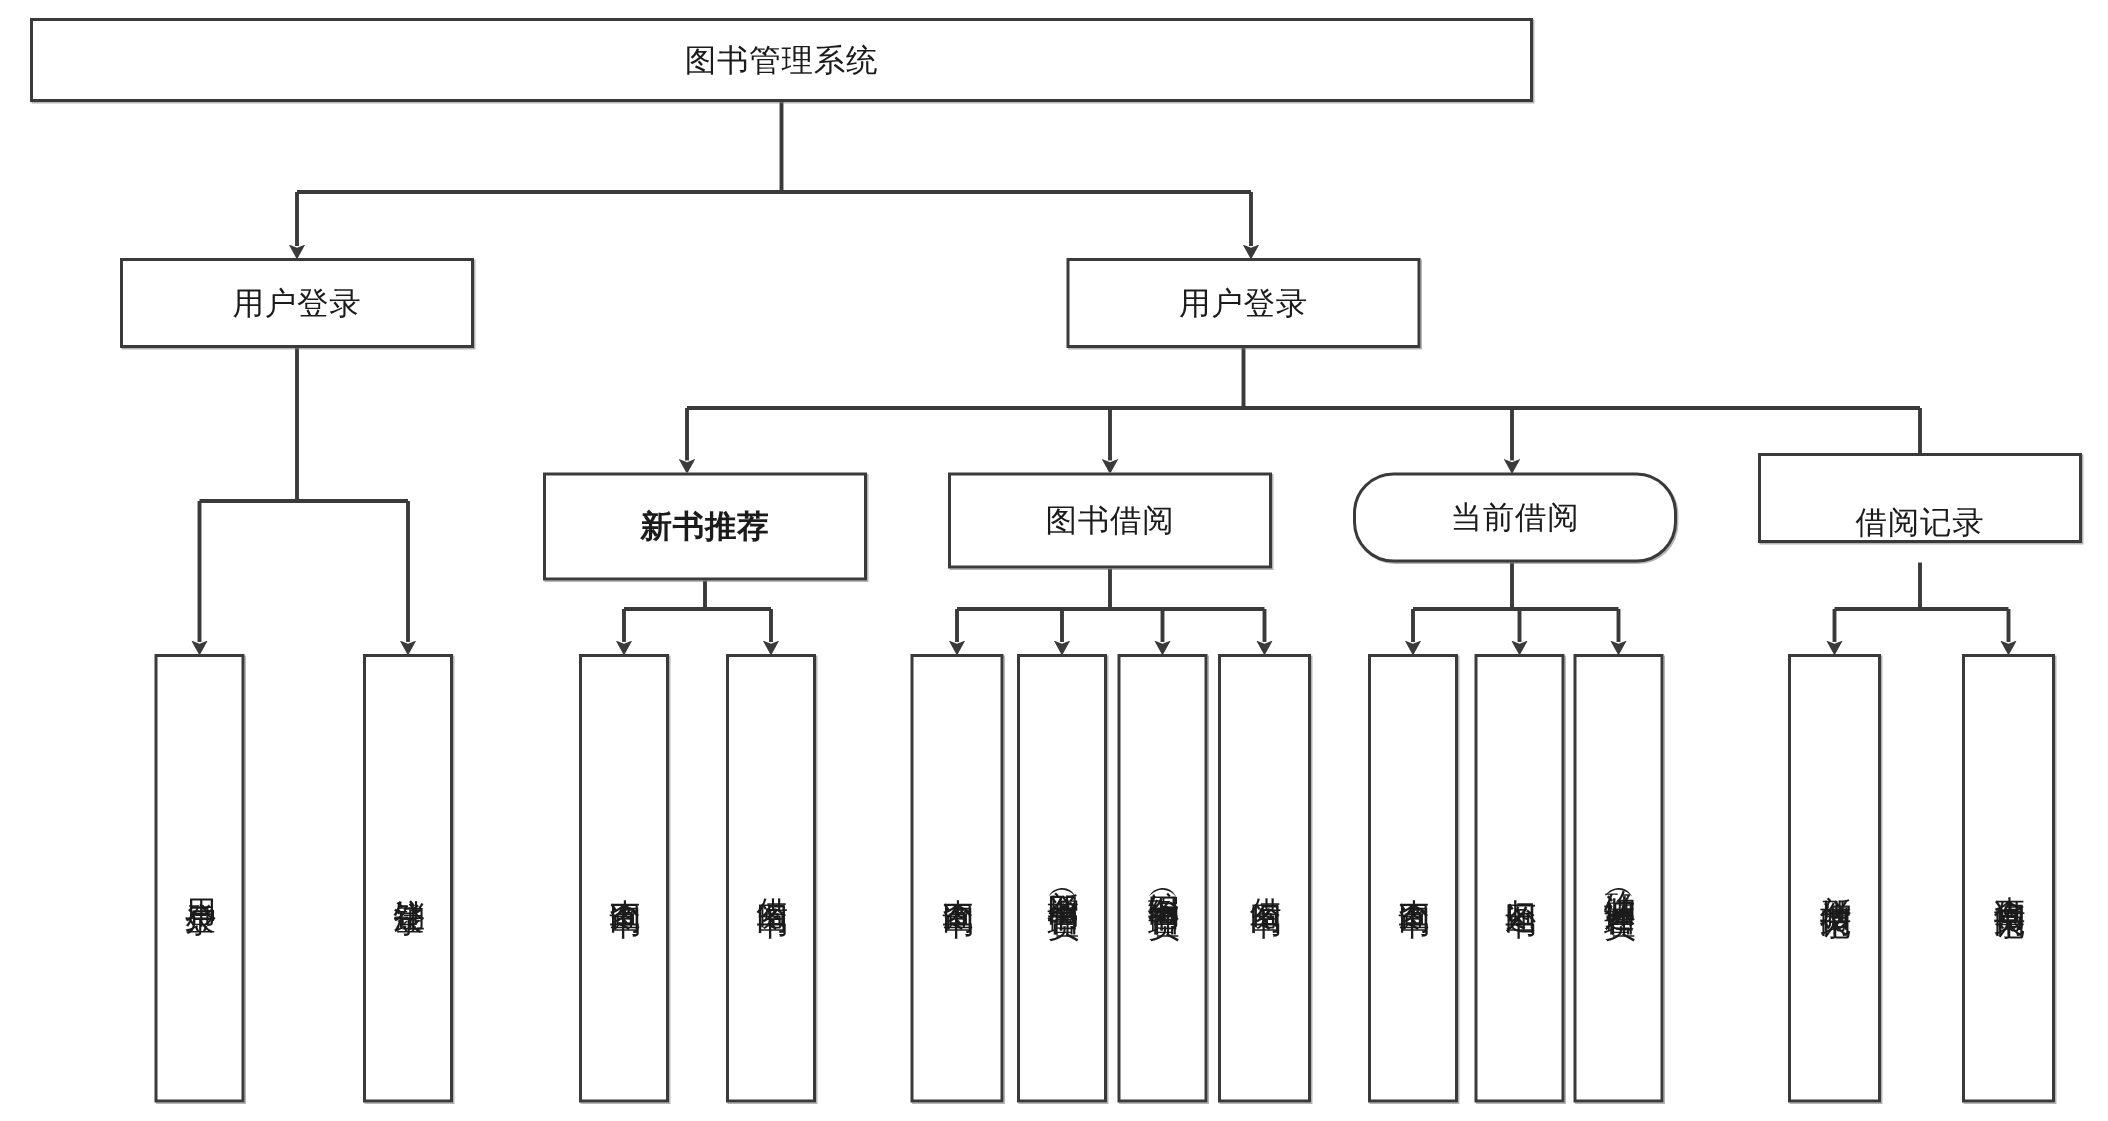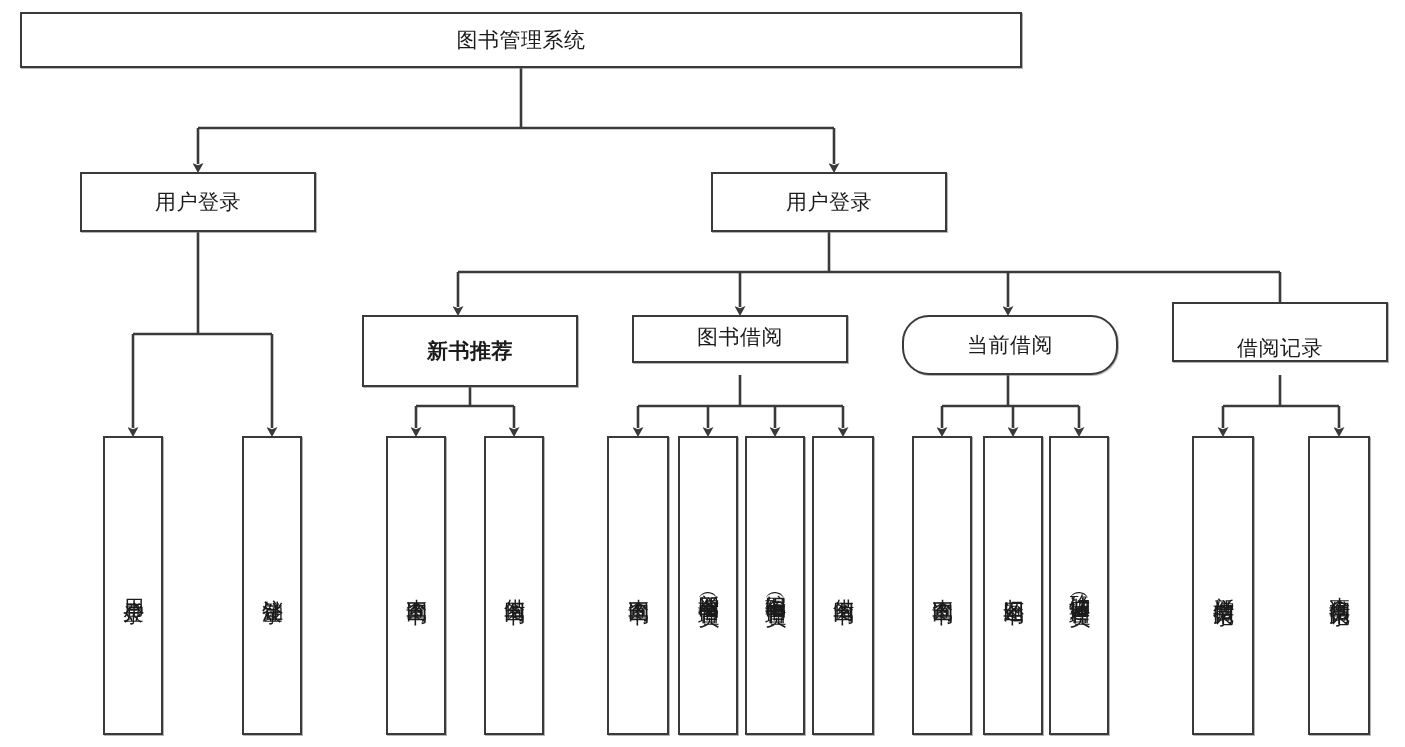--- a/index.html
+++ b/index.html
@@ -132,21 +132,21 @@
   <div class="node horizontal" style="left:80px;top:172px;width:236px;height:60px;">
     <span class="label">用户登录</span>
   </div>
   <div class="node horizontal" style="left:711px;top:172px;width:236px;height:60px;">
     <span class="label">用户登录</span>
   </div>
 
   <div class="node horizontal" style="left:362px;top:315px;width:216px;height:72px;font-weight:bold;">
     <span class="label">新书推荐</span>
   </div>
-  <div class="node horizontal" style="left:632px;top:315px;width:216px;height:48px;font-family:Liberation Mono, monospace;">
+  <div class="node horizontal" style="left:632px;top:315px;width:216px;height:64px;">
     <span class="label">图书借阅</span>
   </div>
   <div class="node horizontal" style="left:902px;top:315px;width:216px;height:60px;border-radius:27px;">
     <span class="label">当前借阅</span>
   </div>
   <div class="node horizontal" style="left:1172px;top:302px;width:216px;height:60px;align-items:flex-end;">
     <span class="label">借阅记录</span>
   </div>
 
   <div class="node vertical" style="left:103px;top:436px;width:60px;height:299px;">

